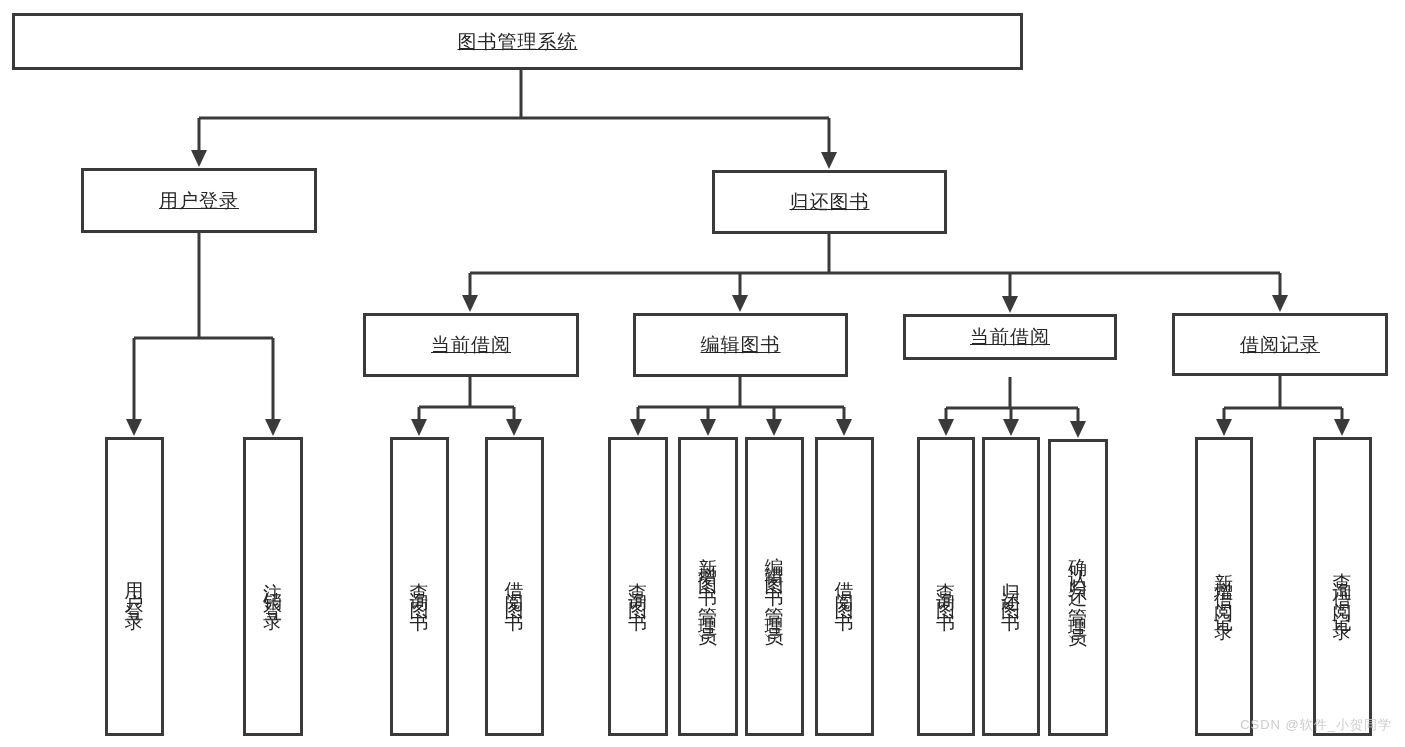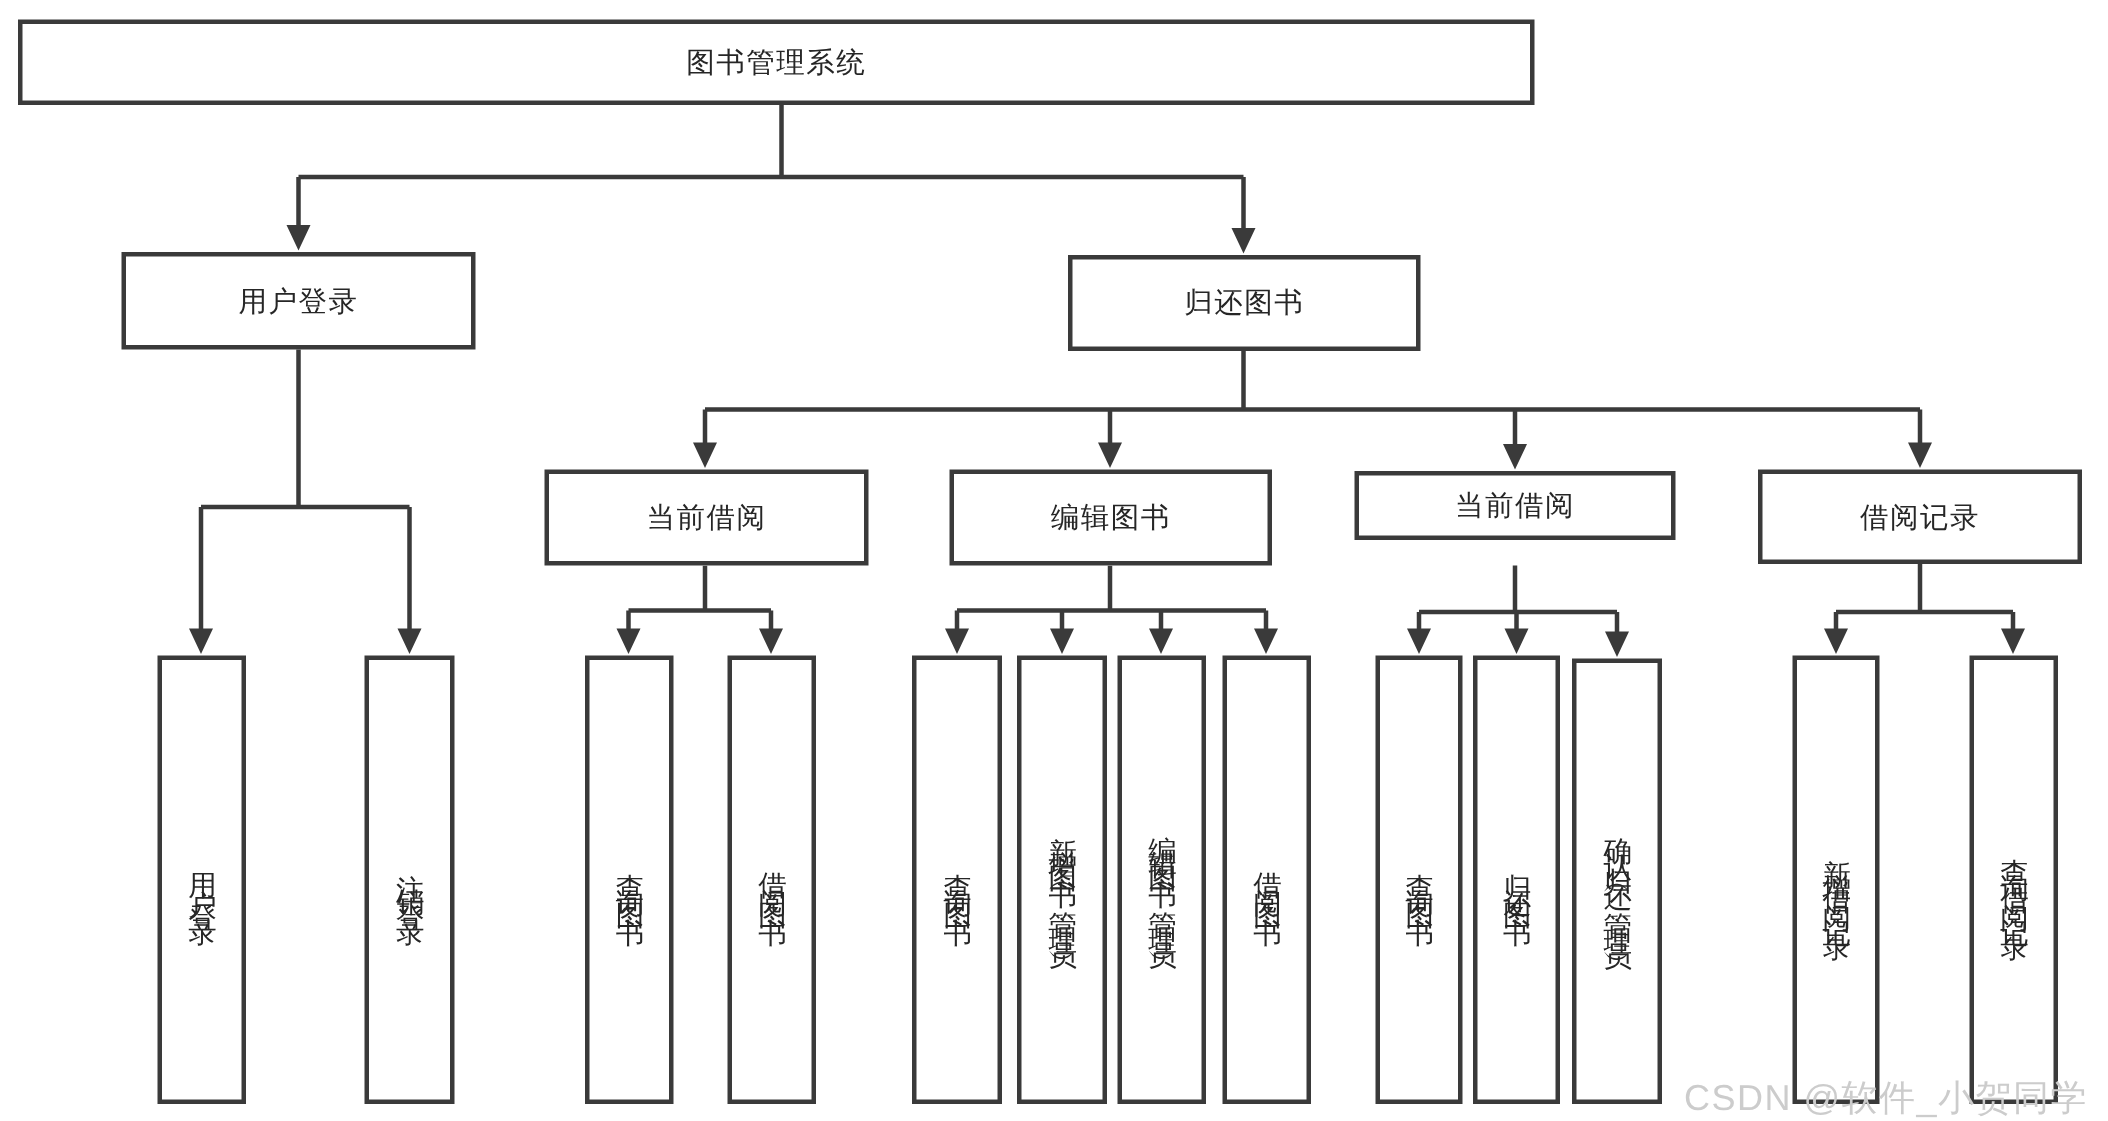--- a/index.html
+++ b/index.html
@@ -25,40 +25,41 @@
   }
   .hbox{
     position:absolute;
     box-sizing:border-box;
     border:3px solid var(--line);
     background:var(--background);
     display:flex;align-items:center;justify-content:center;
     font-size:19px;color:var(--text);
     letter-spacing:1px;
     white-space:nowrap;
+    text-decoration:underline;
   }
   .leaf{
     position:absolute;
     box-sizing:border-box;
     border:3px solid var(--line);
     background:var(--background);
     display:flex;align-items:center;justify-content:center;
   }
   .vtext{
     writing-mode:vertical-rl;
     text-orientation:mixed;
     font-size:19px;color:var(--text);
     letter-spacing:10px;
     line-height:1;
     white-space:nowrap;
   }
   .watermark{
     position:absolute;
     top:716px;right:13px;
-    font-size:24px;
+    font-size:13px;
     letter-spacing:1px;
     color:var(--watermark);
     white-space:nowrap;
     z-index:5;
   }
 </style>
 </head>
 <body>
 
 <div id="canvas">

